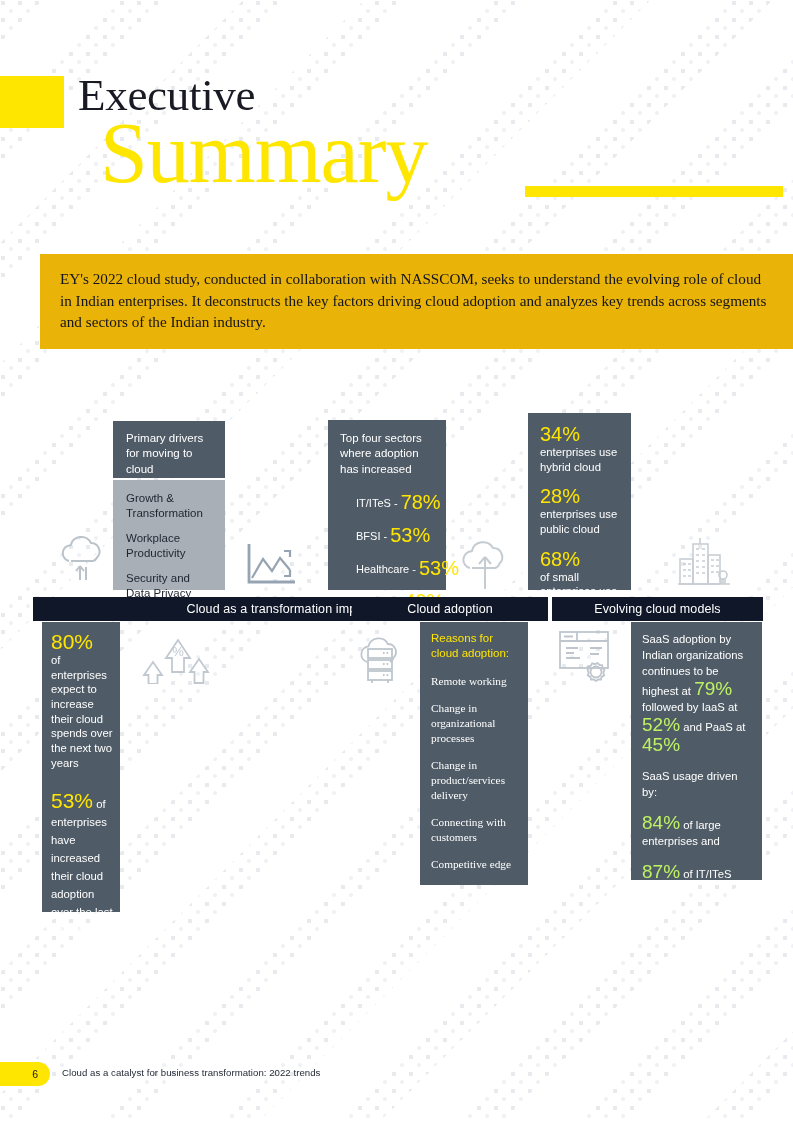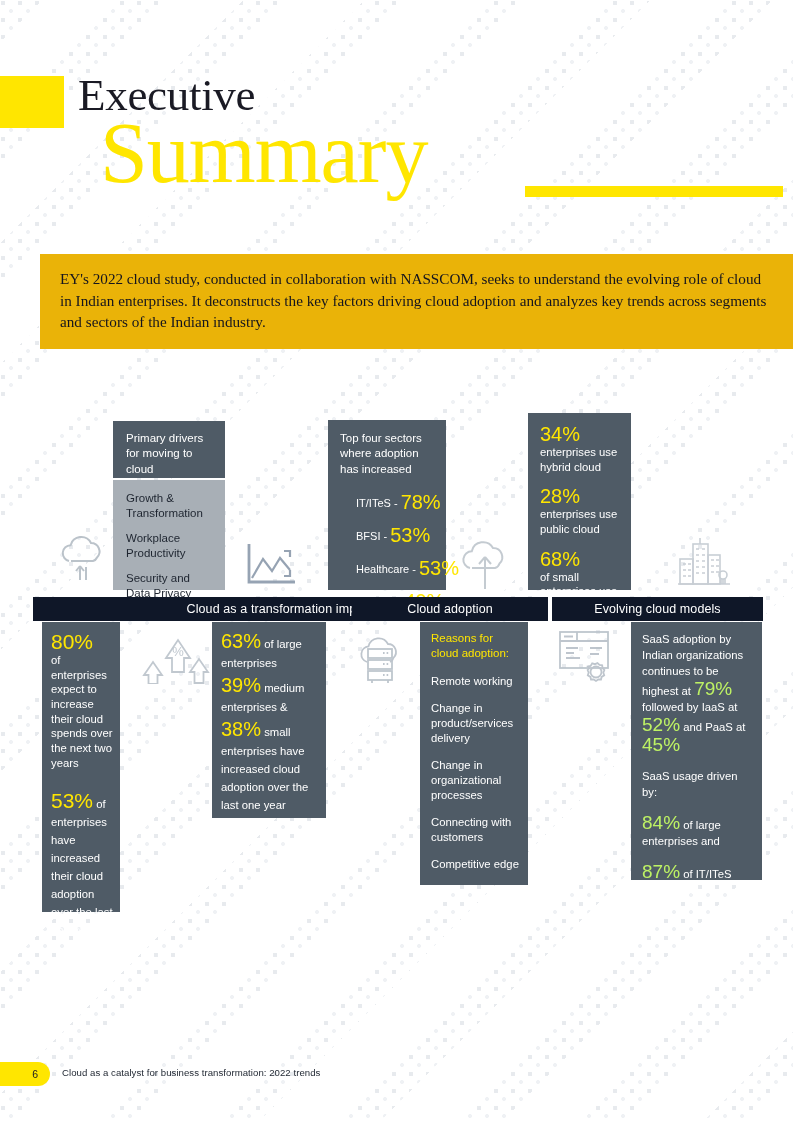--- a/index.html
+++ b/index.html
@@ -91,21 +91,21 @@
 
   #card-80 .blk{margin:0 0 20px 0;}
   #card-80 .n{font-size:21px;color:#FFE600;line-height:1.05;}
   #card-80 .t{font-size:11.3px;color:#FFFFFF;line-height:1.3;}
 
   #card-63 .blk{margin:0 0 3px 0;}
   #card-63 .n{font-size:20px;color:#FFE600;line-height:1.15;}
   #card-63 .t{font-size:11.3px;color:#FFFFFF;line-height:1.3;}
 
   #card-reasons .hd{color:#FFE600;font-size:11.5px;line-height:1.32;margin:0 0 13px 0;}
-  #card-reasons p{color:#FFFFFF;font-size:11.3px;line-height:1.32;margin:0 0 12px 0;}
+  #card-reasons p{color:#FFFFFF;font-size:11.3px;line-height:1.32;margin:0 0 12px 0;font-family:Liberation Serif, serif;}
 
   #card-saas p{color:#FFFFFF;font-size:11.3px;line-height:1.42;margin:0 0 13px 0;}
   #card-saas .n{font-size:19px;color:#bef264;line-height:1;}
 
   
   .icon{position:absolute;opacity:.92;}
   #ic-cloud-up{left:55px;top:133px;width:56px;height:52px;}
   #ic-chart{left:243px;top:140px;width:56px;height:48px;}
   #ic-cloud-arrow{left:455px;top:137px;width:60px;height:55px;}
   #ic-buildings{left:675px;top:135px;width:56px;height:55px;}
@@ -253,37 +253,26 @@
     <div class="card dark" id="card-80">
       <div class="blk">
         <span class="n">80%</span>
         <div class="t">of enterprises expect to increase their cloud spends over the next two years</div>
       </div>
       <div class="blk">
         <span class="n">53%</span><span class="t"> of enterprises have increased their cloud adoption over the last one year</span>
       </div>
     </div>
 
-    <div class="card dark" id="card-63">
-      <div class="blk">
-        <span class="n">63%</span><span class="t"> of large enterprises</span>
-      </div>
-      <div class="blk">
-        <span class="n">39%</span><span class="t"> medium enterprises &amp;</span>
-      </div>
-      <div class="blk">
-        <span class="n">38%</span><span class="t"> small enterprises have increased cloud adoption over the last one year</span>
-      </div>
-    </div>
 
     <div class="card dark" id="card-reasons">
       <div class="hd">Reasons for cloud adoption:</div>
       <p>Remote working</p>
+      <p>Change in organizational processes</p>
       <p>Change in product/services delivery</p>
-      <p>Change in organizational processes</p>
       <p>Connecting with customers</p>
       <p>Competitive edge</p>
     </div>
 
     <div class="card dark" id="card-saas">
       <p><span>SaaS adoption by Indian organizations continues to be highest at </span><span class="n">79%</span><span> followed by IaaS at </span><span class="n">52%</span><span> and PaaS at </span><span class="n">45%</span></p>
       <p>SaaS usage driven by:</p>
       <p><span class="n">84%</span><span> of large enterprises and</span></p>
       <p><span class="n">87%</span><span> of IT/ITeS companies</span></p>
     </div>

